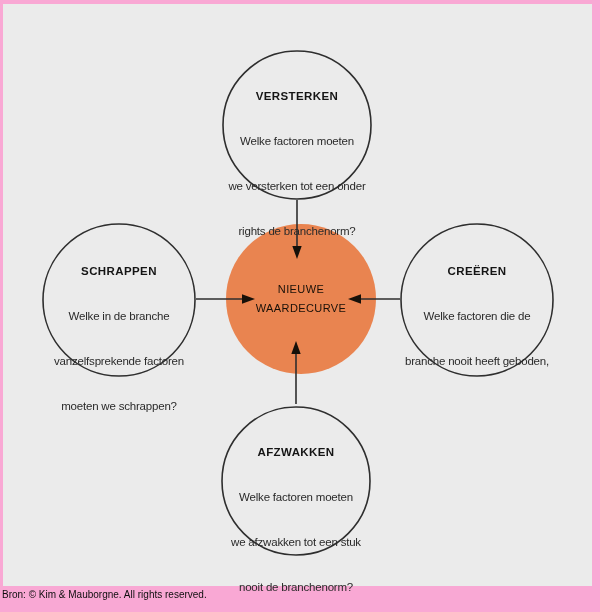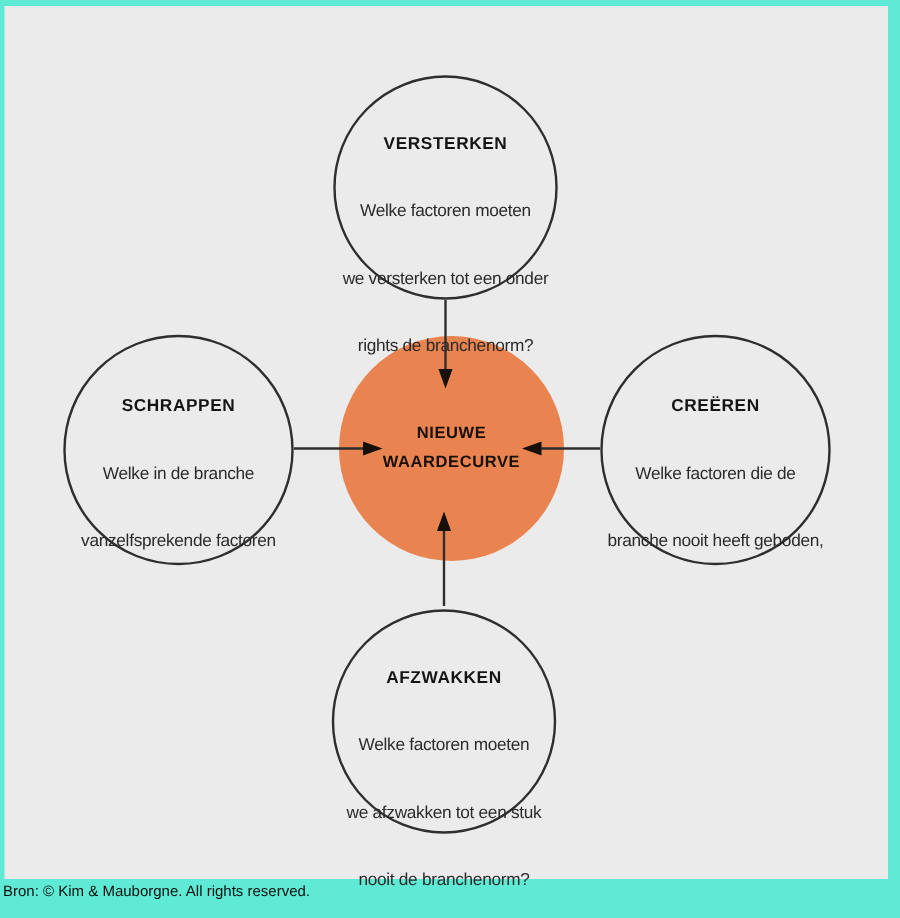--- a/index.html
+++ b/index.html
@@ -5,21 +5,21 @@
   html, body {
     margin: 0;
     padding: 0;
     background: #ffffff;
     font-family: "Liberation Sans", sans-serif;
   }
   .stage {
     position: relative;
     width: 600px;
     height: 612px;
-    background: #5eead4;
+    background: #f9a8d4;
     overflow: hidden;
   }
   .diagram-svg {
     position: absolute;
     left: 0;
     top: 0;
   }
   .node-text {
     position: absolute;
     text-align: center;
@@ -36,21 +36,21 @@
   .node-line {
     font-size: 11.5px;
     letter-spacing: -0.2px;
     line-height: 18px;
     white-space: nowrap;
     margin-top: 27px;
   }
   .center-text {
     position: absolute;
     text-align: center;
-    font-weight: bold;
+    font-weight: normal;
     font-size: 11px;
     letter-spacing: 0.4px;
     line-height: 19px;
     color: #181008;
   }
   .center-line { white-space: nowrap; }
   .caption {
     position: absolute;
     left: 2px;
     top: 589px;
@@ -91,20 +91,21 @@
     <div class="node-title">VERSTERKEN</div>
     <div class="node-line">Welke factoren moeten</div>
     <div class="node-line">we versterken tot een onder</div>
     <div class="node-line">rights de branchenorm?</div>
   </div>
 
   <div class="node-text" style="left:29px; top:262px; width:180px;">
     <div class="node-title">SCHRAPPEN</div>
     <div class="node-line">Welke in de branche</div>
     <div class="node-line">vanzelfsprekende factoren</div>
+    <div class="node-line">moeten we schrappen?</div>
   </div>
 
   <div class="node-text" style="left:387px; top:262px; width:180px;">
     <div class="node-title">CREËREN</div>
     <div class="node-line">Welke factoren die de</div>
     <div class="node-line">branche nooit heeft geboden,</div>
   </div>
 
   <div class="node-text" style="left:206px; top:443px; width:180px;">
     <div class="node-title">AFZWAKKEN</div>

